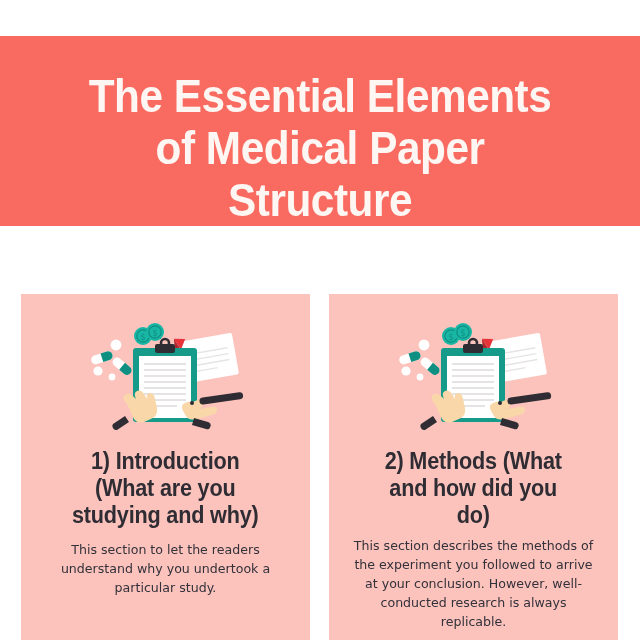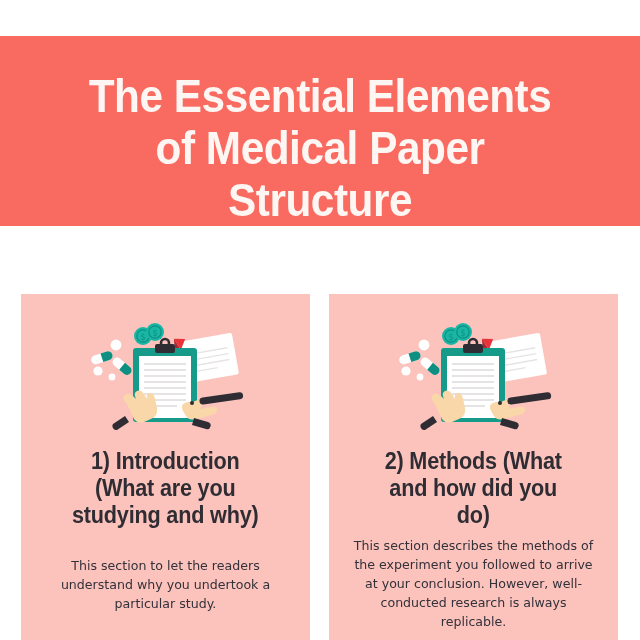--- a/index.html
+++ b/index.html
@@ -85,21 +85,21 @@
     transform: scaleX(0.94);
     letter-spacing: -0.2px;
     white-space: pre-line;
   }
   .card-body {
     color: #33313a;
     font-family: "DejaVu Sans", sans-serif;
     font-size: 12.6px;
     line-height: 19px;
     text-align: center;
-    margin-top: 27px;
+    margin-top: 11px;
     max-width: 252px;
   }
   .card--second .card-heading { margin-top: 18px; }
   .card--second .card-body { margin-top: 7px; }
 </style>
 </head>
 <body>
 
 <div class="header-band">
   <div class="header-title">The Essential Elements

